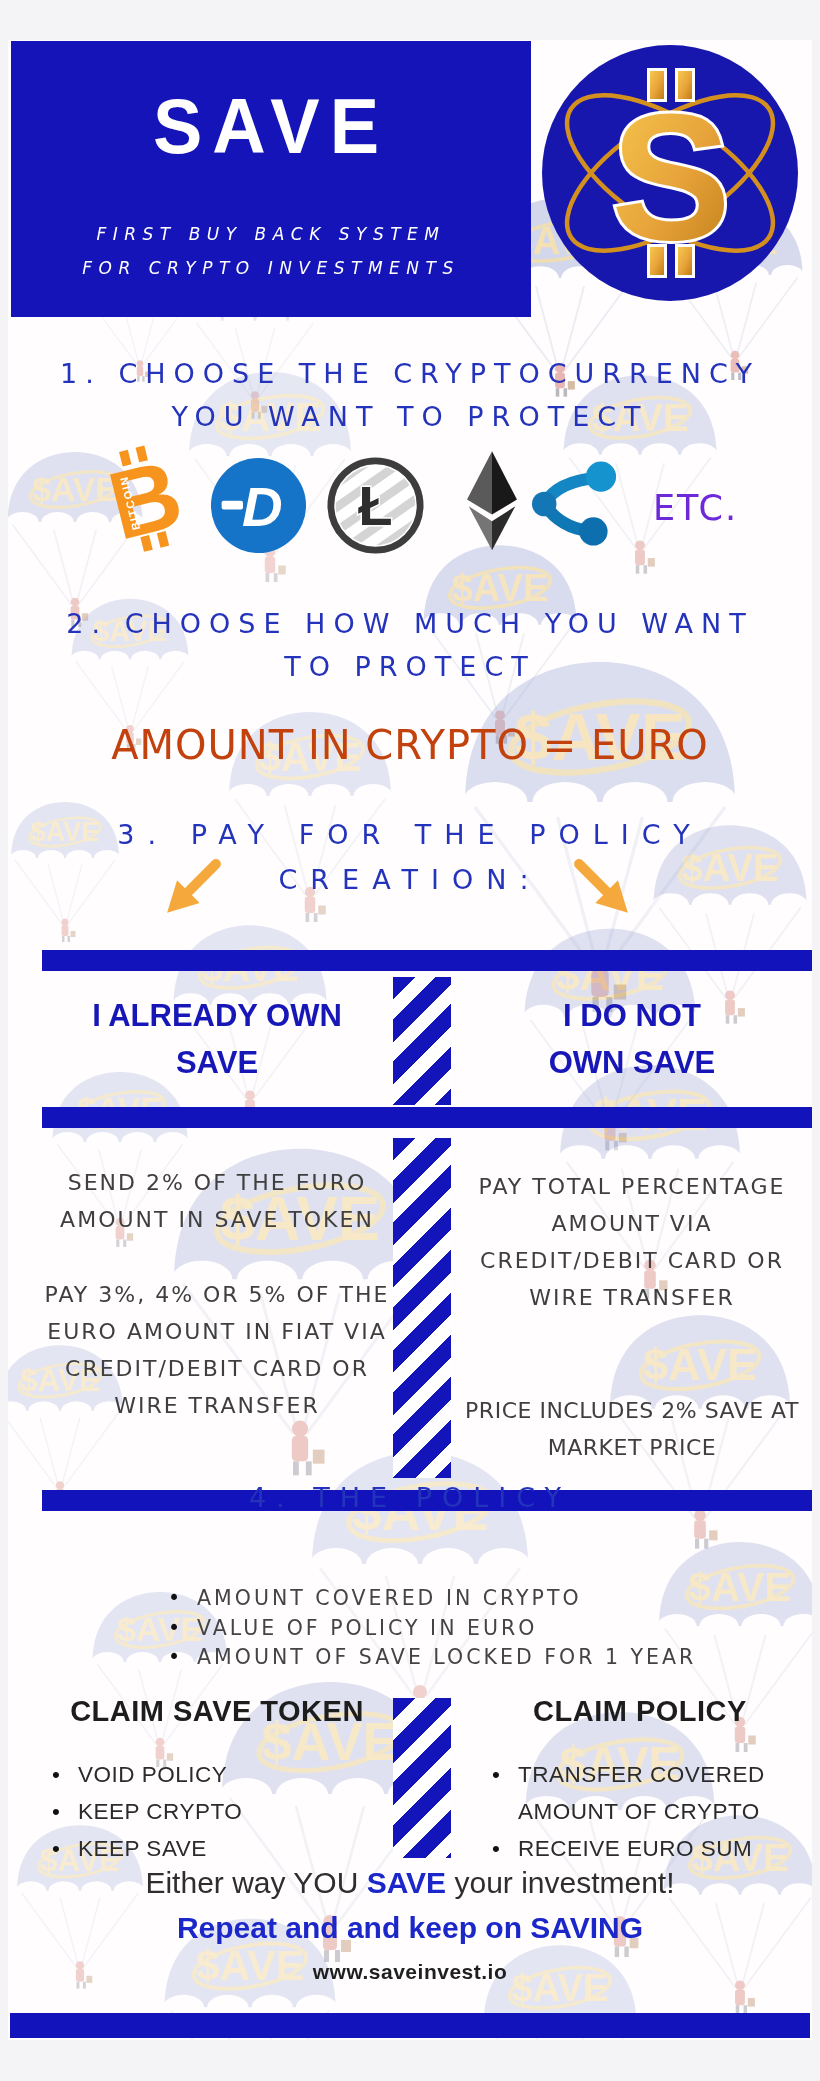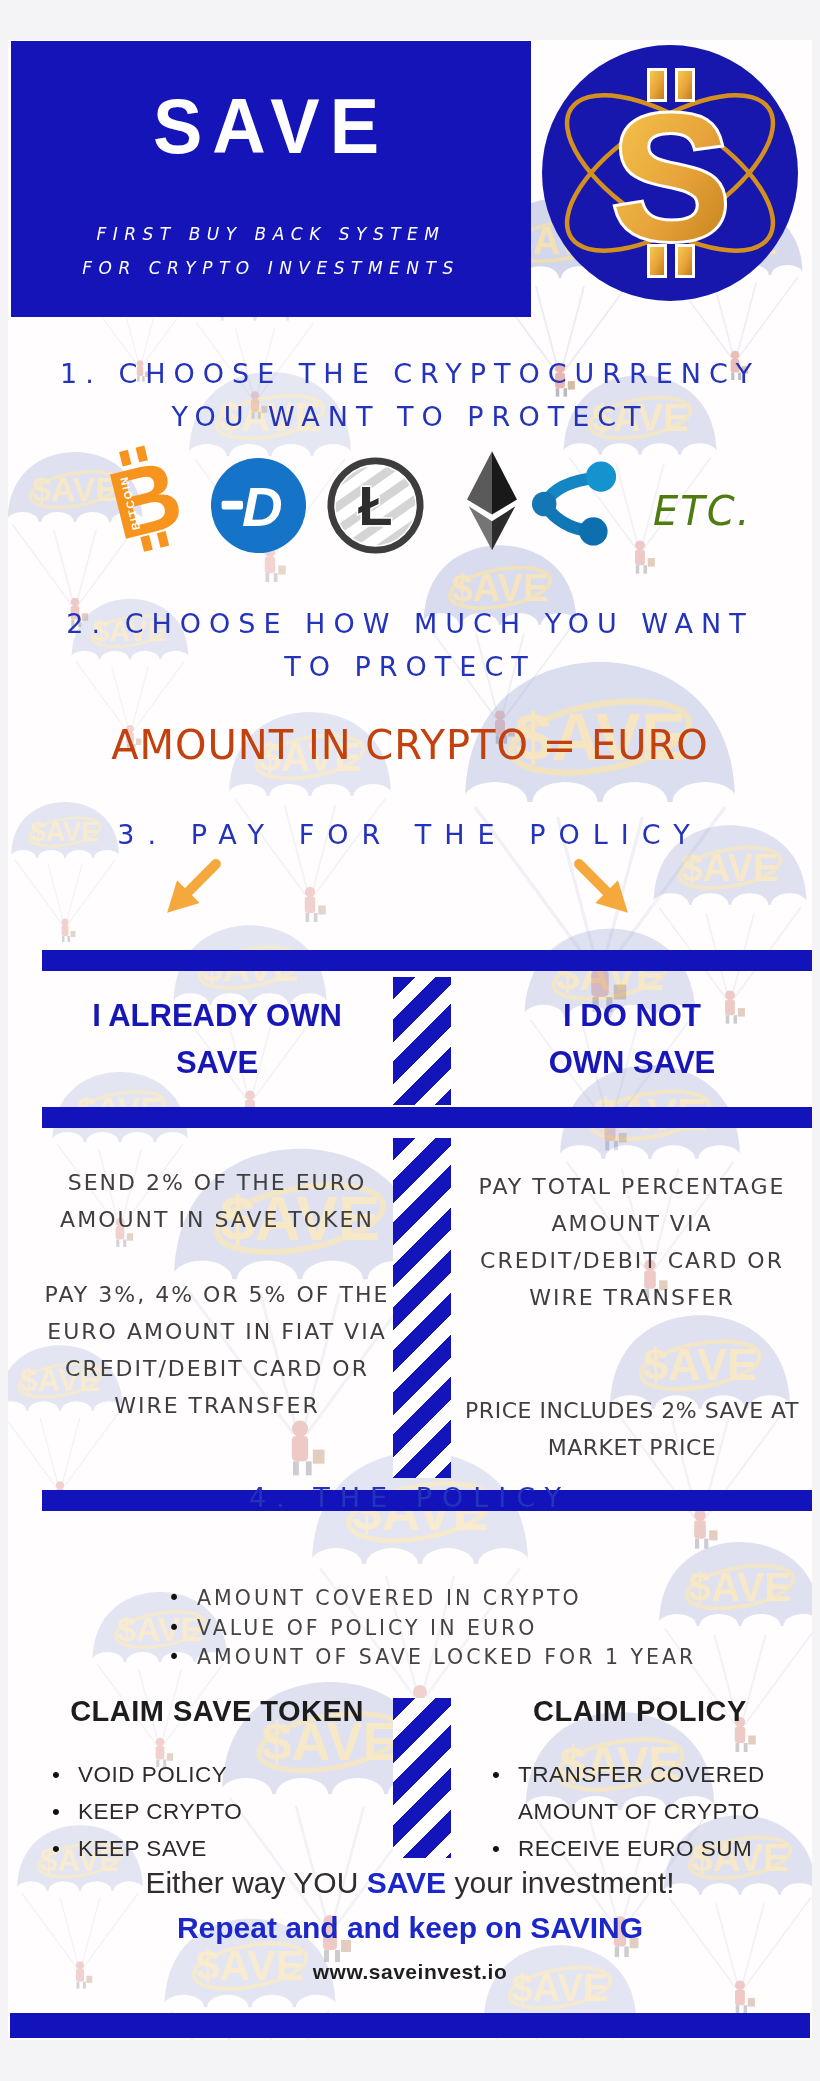--- a/index.html
+++ b/index.html
@@ -49,21 +49,21 @@
   .claim-list li { color:#2b2b2b; font-size:22.5px; line-height:37px; letter-spacing:0.5px;
     font-family:"Liberation Sans",sans-serif; padding-left:26px; position:relative; }
   .claim-list li::before { content:"•"; position:absolute; left:0; top:0; color:#111; }
 
   
   .either-line { font-size:30px; color:#2e2e2e; font-family:"Liberation Sans",sans-serif; }
   .either-line b { color:#1b27c9; font-weight:bold; }
   .repeat-line { font-size:30px; color:#1b27c9; font-weight:bold; font-family:"Liberation Sans",sans-serif; }
   .website-line { font-size:21px; color:#1f1f1f; font-weight:bold; font-family:"Liberation Sans",sans-serif; letter-spacing:0.5px; }
 
-  .etc-label { color:#4d7c0f; font-size:40px; letter-spacing:2px; font-weight:400;font-style:italic; }
+  .etc-label { color:#6d28d9; font-size:35px; letter-spacing:2px; font-weight:400; }
 </style>
 </head>
 <body>
 
 <div class="panel">
 
   <div class="layer" id="watermarks">
       <svg style="position:absolute;left:467px;top:147px;opacity:0.42" width="170" height="212.5" viewBox="0 0 120 150">
     <path d="M6,64 C6,22 36,8 60,8 C84,8 114,22 114,64 Z" fill="#97a3d3"></path>
     <ellipse cx="18" cy="64" rx="13" ry="8" fill="#ffffff"></ellipse>
@@ -744,20 +744,21 @@
 
     <div class="abs ctr" style="top:562px;">
       <div class="step-heading">2. CHOOSE HOW MUCH YOU WANT</div>
       <div class="step-heading">TO PROTECT</div>
     </div>
 
     <div class="abs ctr formula" style="top:682px;">AMOUNT IN CRYPTO = EURO</div>
 
     <div class="abs ctr" style="top:772px;">
       <div class="step-heading wide">3. PAY FOR THE POLICY</div>
+      <div class="step-heading wide">CREATION:</div>
     </div>
 
     <div class="abs" style="left:155px; top:806px;">
       <svg width="62" height="80" viewBox="0 0 40 80">
         <g transform="rotate(45 20 40)">
           <rect x="15" y="4" width="10" height="48" rx="5" fill="#f5a93d"></rect>
           <polygon points="4,48 36,48 20,78" fill="#f5a93d"></polygon>
         </g>
       </svg>
     </div>

